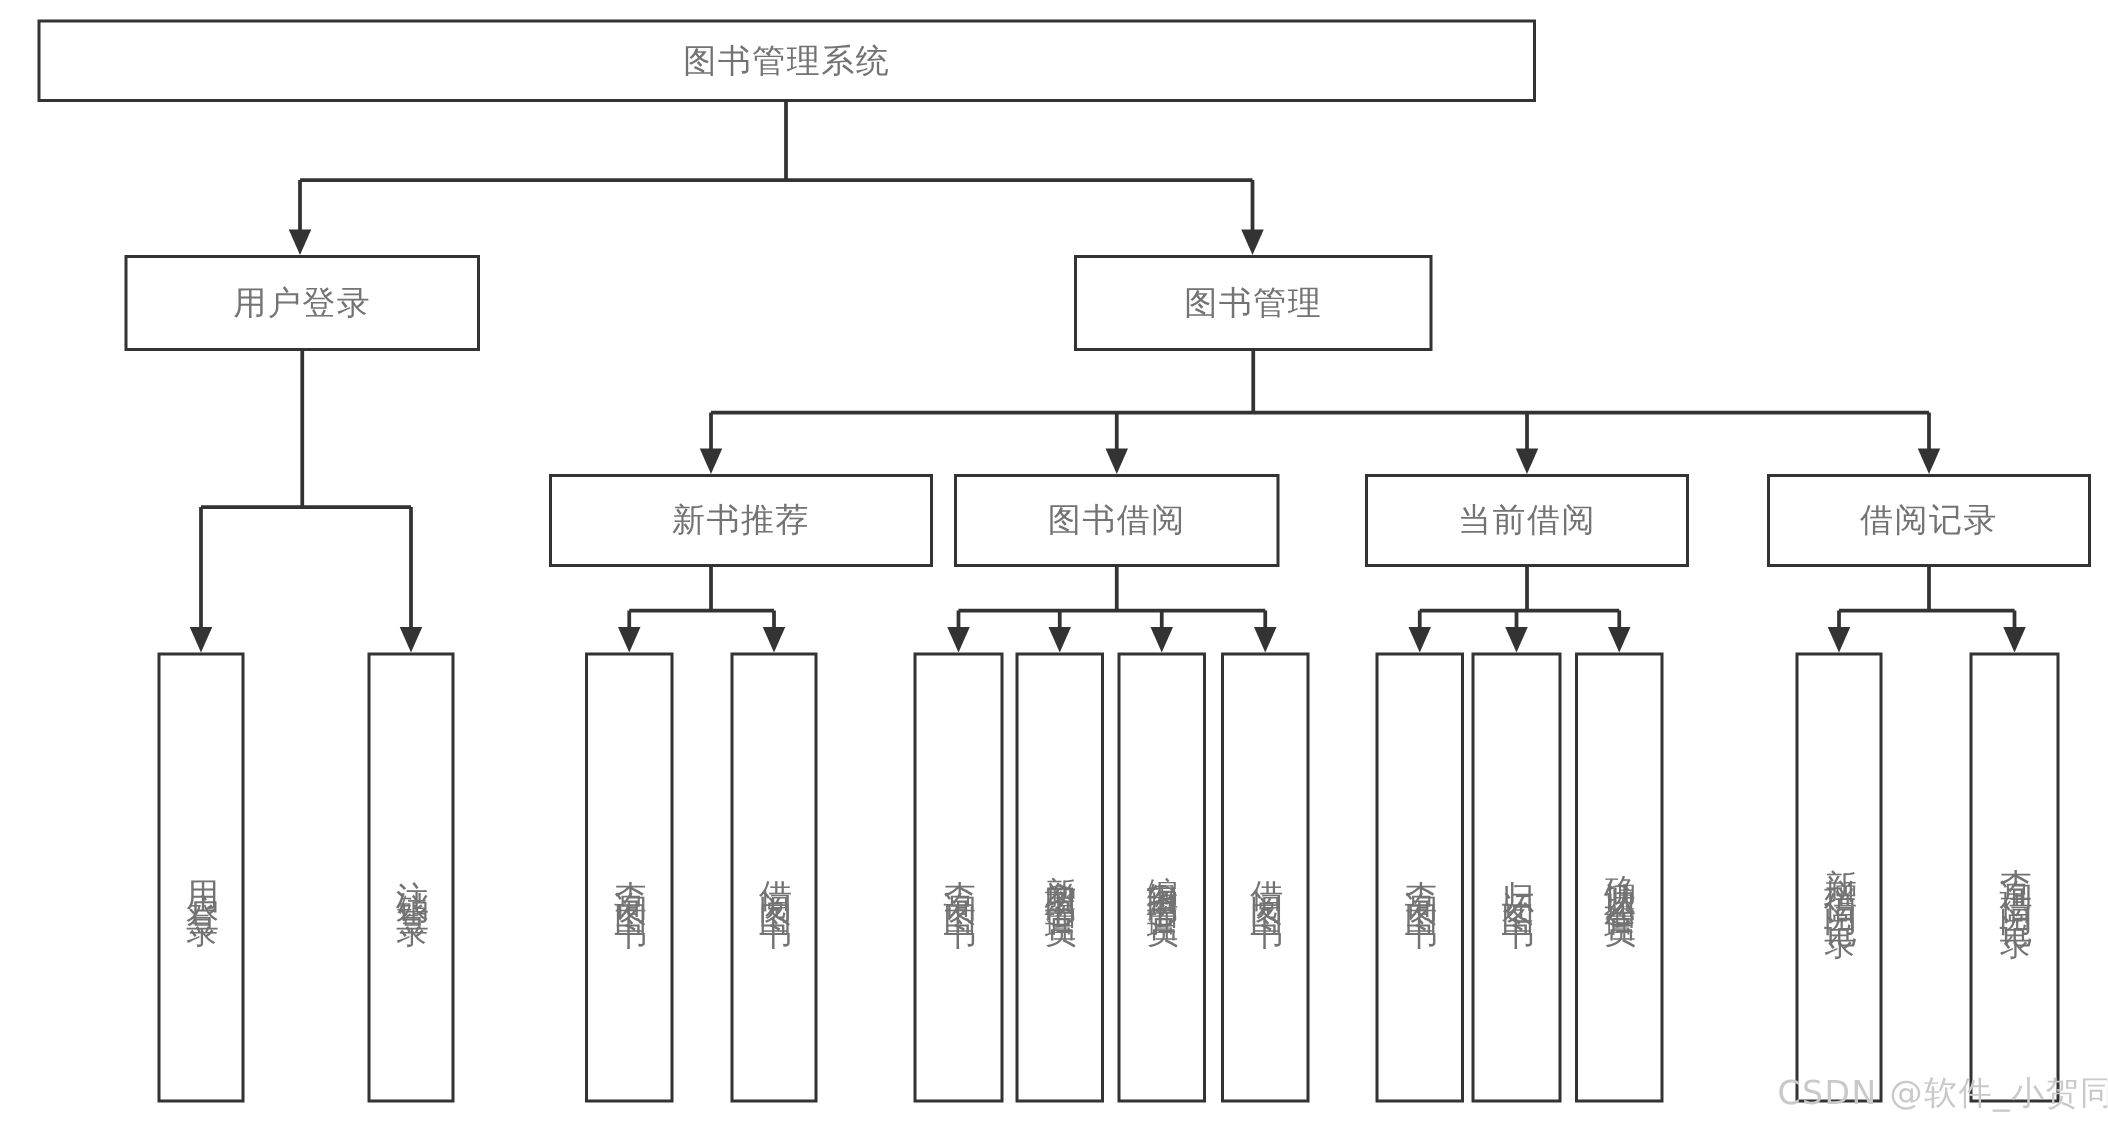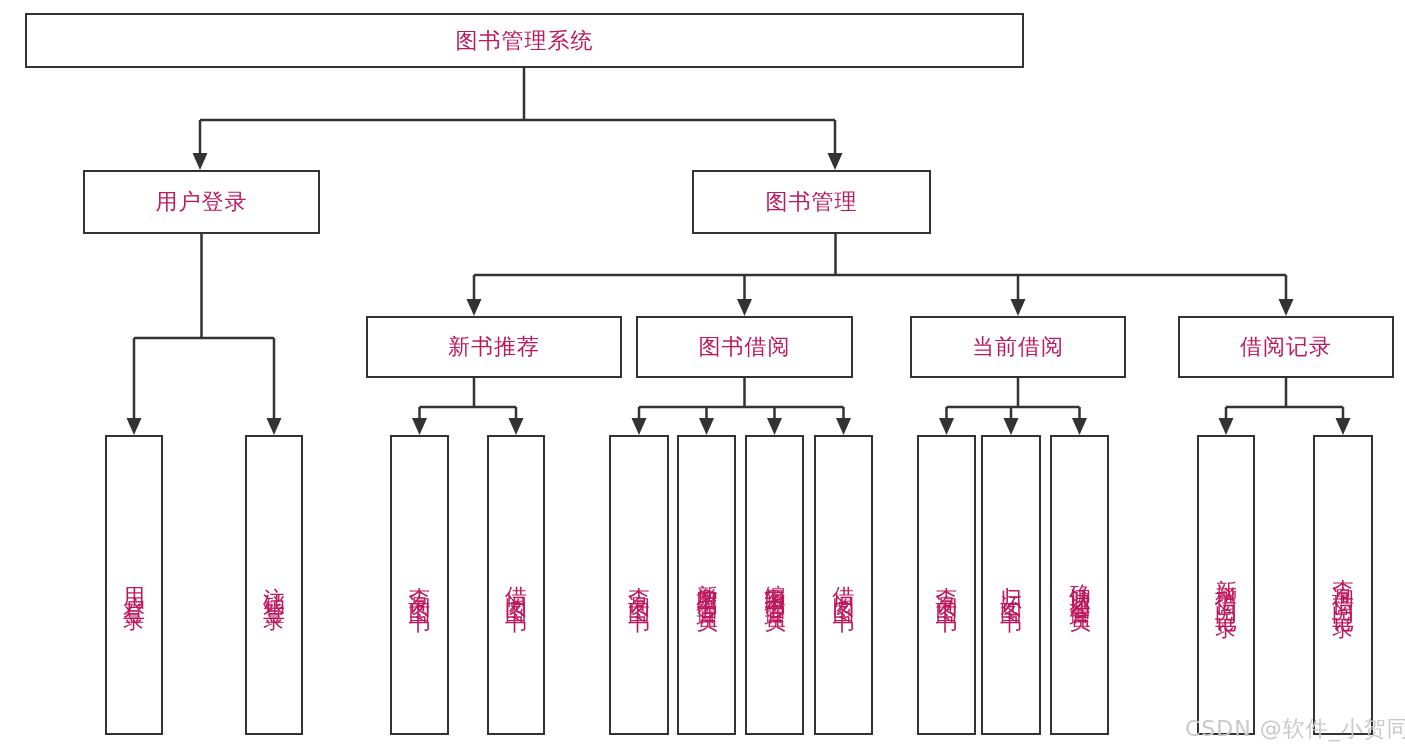--- a/index.html
+++ b/index.html
@@ -17,21 +17,21 @@
     width: 1405px; height: 747px;
   }
   .node {
     position: absolute;
     box-sizing: border-box;
     border: 2.5px solid #333333;
     background: #ffffff;
     display: flex;
     align-items: center;
     justify-content: center;
-    color: #be185d;
+    color: #737373;
   }
   .node.h .lbl {
     font-size: 22px;
     white-space: nowrap;
     letter-spacing: 1px;
   }
   .node.v .lbl {
     writing-mode: vertical-rl;
     text-orientation: mixed;
     font-size: 22px;
@@ -122,21 +122,21 @@
     </g>
   </svg>
 
   <div class="node h" style="left:25px;top:13px;width:999px;height:55px">
     <span class="lbl">图书管理系统</span>
   </div>
 
   <div class="node h" style="left:83px;top:170px;width:237px;height:64px">
     <span class="lbl">用户登录</span>
   </div>
-  <div class="node h" style="left:692px;top:170px;width:239px;height:64px">
+  <div class="node h" style="left:716px;top:170px;width:239px;height:64px">
     <span class="lbl">图书管理</span>
   </div>
 
   <div class="node h" style="left:366px;top:316px;width:256px;height:62px">
     <span class="lbl">新书推荐</span>
   </div>
   <div class="node h" style="left:910px;top:316px;width:216px;height:62px">
     <span class="lbl">当前借阅</span>
   </div>
   <div class="node h" style="left:636px;top:316px;width:217px;height:62px">

